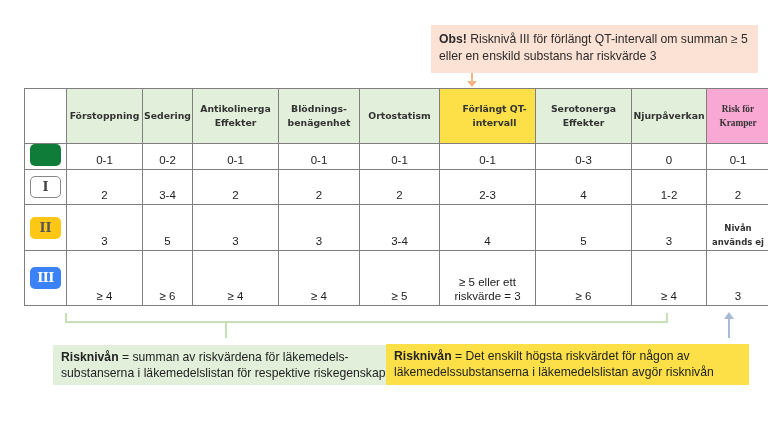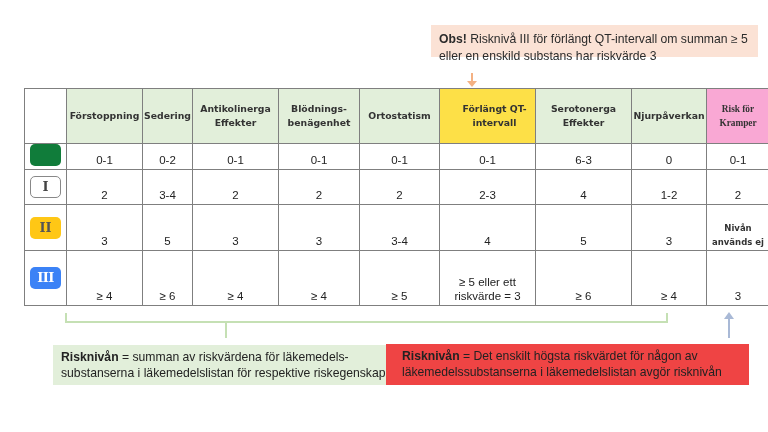--- a/index.html
+++ b/index.html
@@ -1,20 +1,20 @@
 <!DOCTYPE html>
 <html><head>
 <meta charset="utf-8">
 <style>
   * { box-sizing: border-box; margin: 0; padding: 0; }
   html, body { width: 768px; height: 432px; background: #ffffff; overflow: hidden; }
   body { position: relative; font-family: "Liberation Sans", "DejaVu Sans", sans-serif; color: #222; }
 
   .obs-box {
-    position: absolute; left: 431px; top: 25px; width: 327px; height: 32px;
+    position: absolute; left: 431px; top: 25px; width: 327px; height: 48px;
     background: #fbe2d5; padding: 6px 8px; font-size: 12.2px; line-height: 17px; color: #2b2b2b;
   }
   .obs-box b { font-weight: bold; }
   .arrow-down {
     position: absolute; left: 471px; top: 73px; width: 2px; height: 10px; background: #f4b183;
   }
   .arrow-down-head {
     position: absolute; left: 467px; top: 81px; width: 0; height: 0;
     border-left: 5px solid transparent; border-right: 5px solid transparent; border-top: 6px solid #f4b183;
   }
@@ -60,21 +60,21 @@
     position: absolute; left: 724px; top: 312px; width: 0; height: 0;
     border-left: 5px solid transparent; border-right: 5px solid transparent; border-bottom: 7px solid #a9b9d6;
   }
 
   .note-green {
     position: absolute; left: 22px; top: 345px; width: 362px; height: 40px;
     background: #e2efda; padding: 4px 8px; font-size: 12.2px; line-height: 16px; color: #222; margin-left: 31px;
   }
   .note-blue {
     position: absolute; left: 386px; top: 344px; width: 363px; height: 41px;
-    background: #ef4444; padding: 4px 16px; font-size: 12.2px; line-height: 16px; color: #222;
+    background: #fde047; padding: 4px 8px; font-size: 12.2px; line-height: 16px; color: #222;
   }
   .note-green b, .note-blue b { font-weight: bold; }
 </style>
 </head>
 <body>
 
 <div class="obs-box">
   <b>Obs!</b><span> Risknivå III för förlängt QT-intervall om summan ≥ 5  eller en enskild substans har riskvärde 3</span>
 </div>
 <div class="arrow-down"></div>
@@ -107,21 +107,21 @@
     <th class="kramper">Risk för Kramper</th>
   </tr>
   <tr class="r1">
     <td class="level"><span class="badge green"></span></td>
     <td>0-1</td>
     <td>0-2</td>
     <td>0-1</td>
     <td>0-1</td>
     <td>0-1</td>
     <td>0-1</td>
-    <td>6-3</td>
+    <td>0-3</td>
     <td>0</td>
     <td>0-1</td>
   </tr>
   <tr class="r2">
     <td class="level"><span class="badge white">I</span></td>
     <td>2</td>
     <td>3-4</td>
     <td>2</td>
     <td>2</td>
     <td>2</td>

